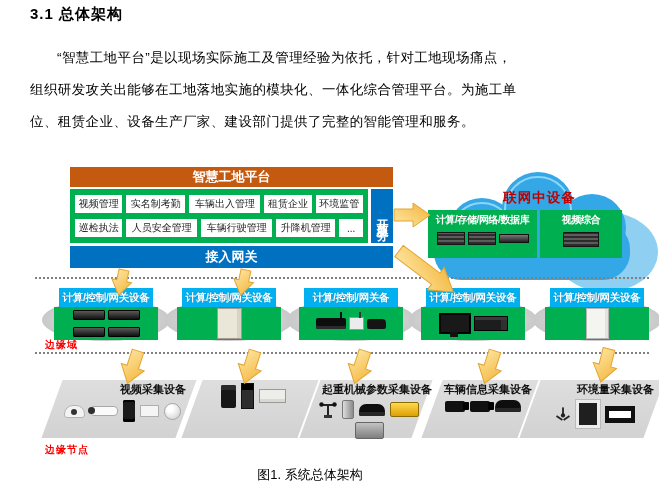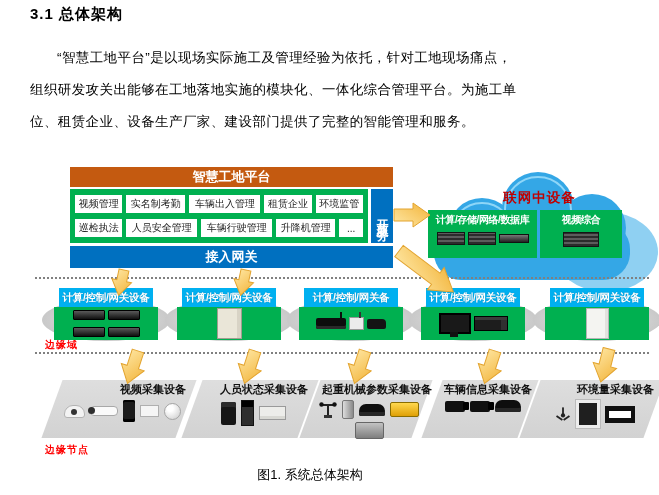--- a/index.html
+++ b/index.html
@@ -222,21 +222,20 @@
     <div class="slab-icons">
       <i class="ic ic-dome"></i>
       <i class="ic ic-bullet"></i>
       <i class="ic ic-phone"></i>
       <i class="ic ic-boxcam"></i>
       <i class="ic ic-ptz"></i>
     </div>
   </div>
   <div class="abs slab" style="left:192px;width:116px">
     <div class="slab-bg"></div>
-    <div class="slab-title">人员状态采集设备</div>
     <div class="slab-icons">
       <i class="ic ic-paneld"></i>
       <i class="ic ic-term"></i>
       <i class="ic ic-readw"></i>
     </div>
   </div>
   <div class="abs slab" style="left:310px;width:112px">
     <div class="slab-bg"></div>
     <div class="slab-title">起重机械参数采集设备</div>
     <div class="slab-icons">

